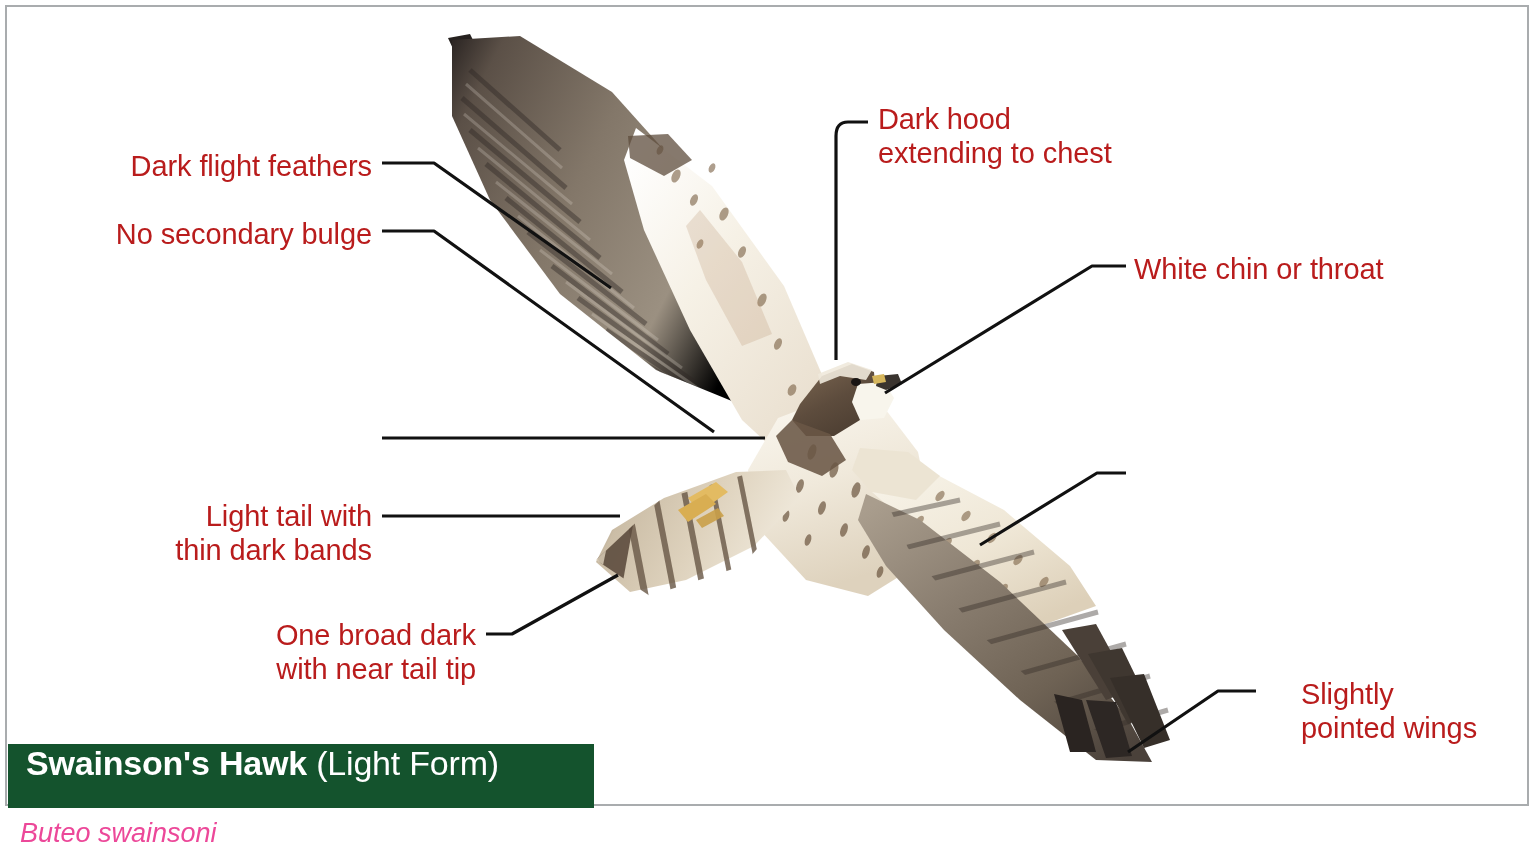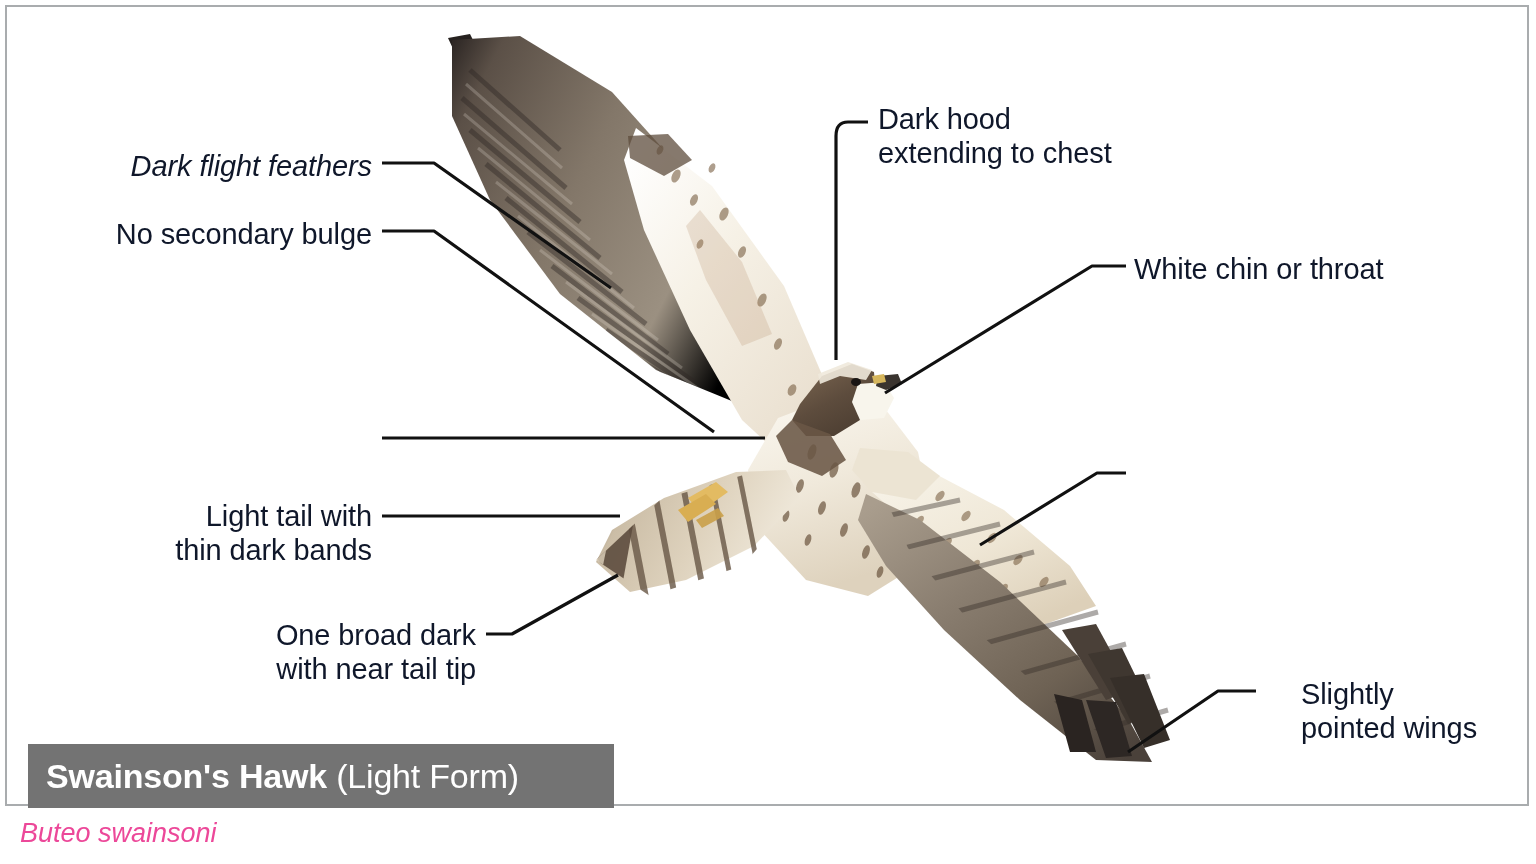--- a/index.html
+++ b/index.html
@@ -38,38 +38,37 @@
     width: 1536px;
     height: 864px;
   }
   #leader-layer { pointer-events: none; }
 
   
   .label {
     position: absolute;
     font-size: 29px;
     line-height: 1.17;
-    color: #0f172a;
+    color: #b91c1c;
     white-space: pre-line;
     letter-spacing: -0.1px;
   }
   .label.right-align { text-align: right; }
   .label.left-align  { text-align: left; }
 
   
   #title-banner {
     position: absolute;
     left: 8px;
     top: 744px;
     width: 586px;
     height: 64px;
-    background: #737373;
+    background: #14532d;
     display: flex;
-    align-items: center;
-    margin-left: 20px;
+    align-items: flex-start;
   }
   #title-banner .title-text {
     color: #ffffff;
     font-size: 34px;
     letter-spacing: -0.2px;
     padding-left: 18px;
     white-space: nowrap;
   }
   #title-banner .title-common { font-weight: bold; }
   #title-banner .title-form   { font-weight: normal; }
@@ -318,21 +317,21 @@
       <polyline points="486,634 512,634 618,575"></polyline>
       <path d="M868,122 L848,122 Q836,122 836,136 L836,360"></path>
       <polyline points="1126,266 1092,266 885,393"></polyline>
       <polyline points="1126,473 1097,473 980,545"></polyline>
       <polyline points="1256,691 1218,691 1128,752"></polyline>
     </g>
   </svg>
 
   <div id="label-layer">
 
-    <div class="label right-align" style="left:118px; top:150px; width:254px;font-style:italic;">Dark flight feathers</div>
+    <div class="label right-align" style="left:118px; top:150px; width:254px;">Dark flight feathers</div>
 
     <div class="label right-align" style="left:100px; top:218px; width:272px;">No secondary bulge</div>
 
 
     <div class="label right-align" style="left:120px; top:500px; width:252px;">Light tail with
 thin dark bands</div>
 
     <div class="label right-align" style="left:228px; top:619px; width:248px;">One broad dark
 with near tail tip</div>
 

